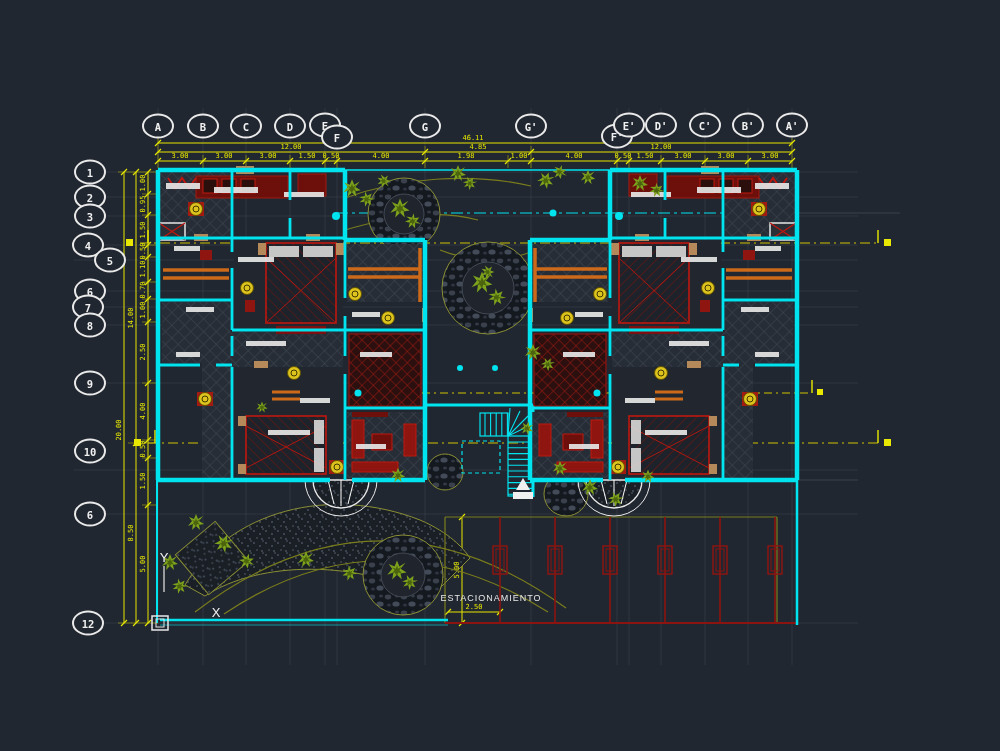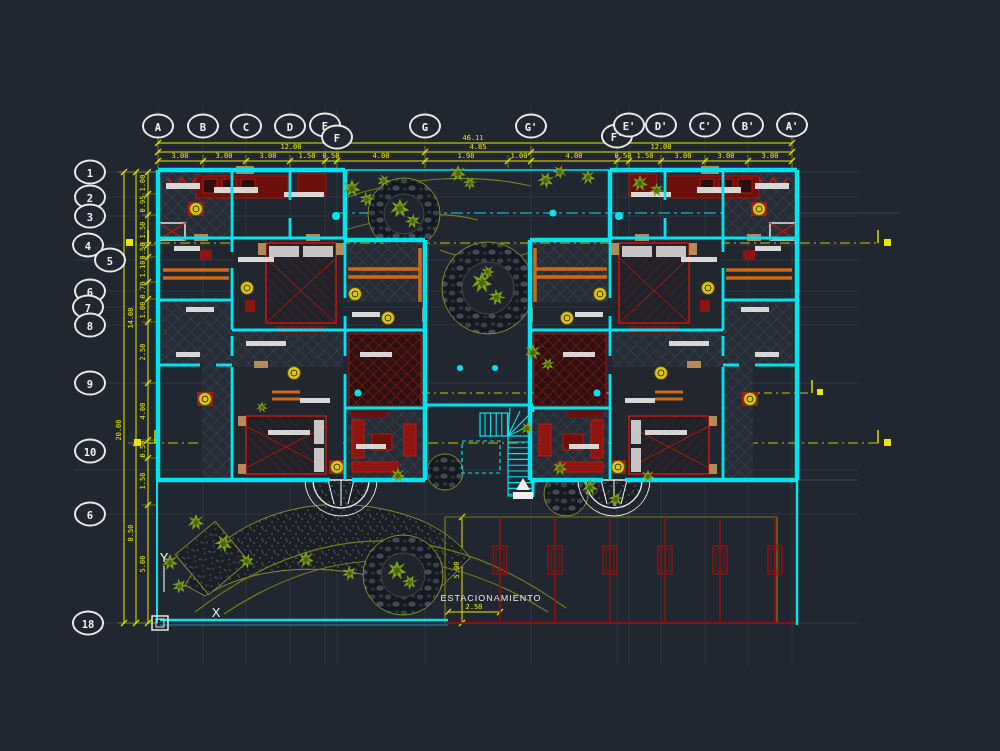--- a/index.html
+++ b/index.html
@@ -350,21 +350,21 @@
 <div class="bub" style="left:90px;top:197px">2</div>
 <div class="bub" style="left:90px;top:216px">3</div>
 <div class="bub" style="left:88px;top:245px">4</div>
 <div class="bub" style="left:110px;top:260px">5</div>
 <div class="bub" style="left:90px;top:291px">6</div>
 <div class="bub" style="left:88px;top:307px">7</div>
 <div class="bub" style="left:90px;top:325px">8</div>
 <div class="bub" style="left:90px;top:383px">9</div>
 <div class="bub" style="left:90px;top:451px">10</div>
 <div class="bub" style="left:90px;top:514px">6</div>
-<div class="bub" style="left:88px;top:623px">18</div>
+<div class="bub" style="left:88px;top:623px">12</div>
 
 <span class="dt" style="left:473px;top:142px">46.11</span>
 <span class="dt" style="left:291px;top:151px">12.00</span>
 <span class="dt" style="left:478px;top:151px">4.85</span>
 <span class="dt" style="left:661px;top:151px">12.00</span>
 <span class="dt" style="left:180px;top:160px">3.00</span>
 <span class="dt" style="left:224px;top:160px">3.00</span>
 <span class="dt" style="left:268px;top:160px">3.00</span>
 <span class="dt" style="left:307px;top:160px">1.50</span>
 <span class="dt" style="left:331px;top:160px">0.50</span>

